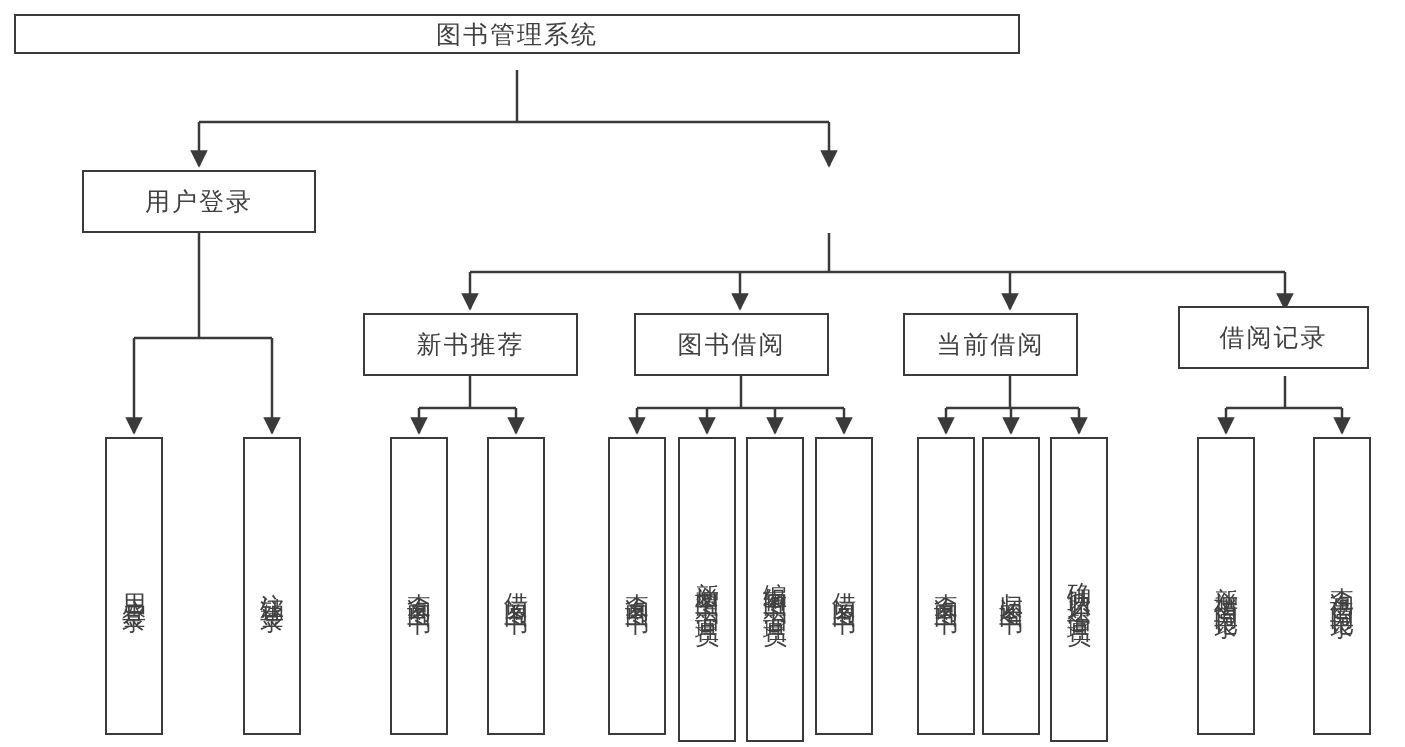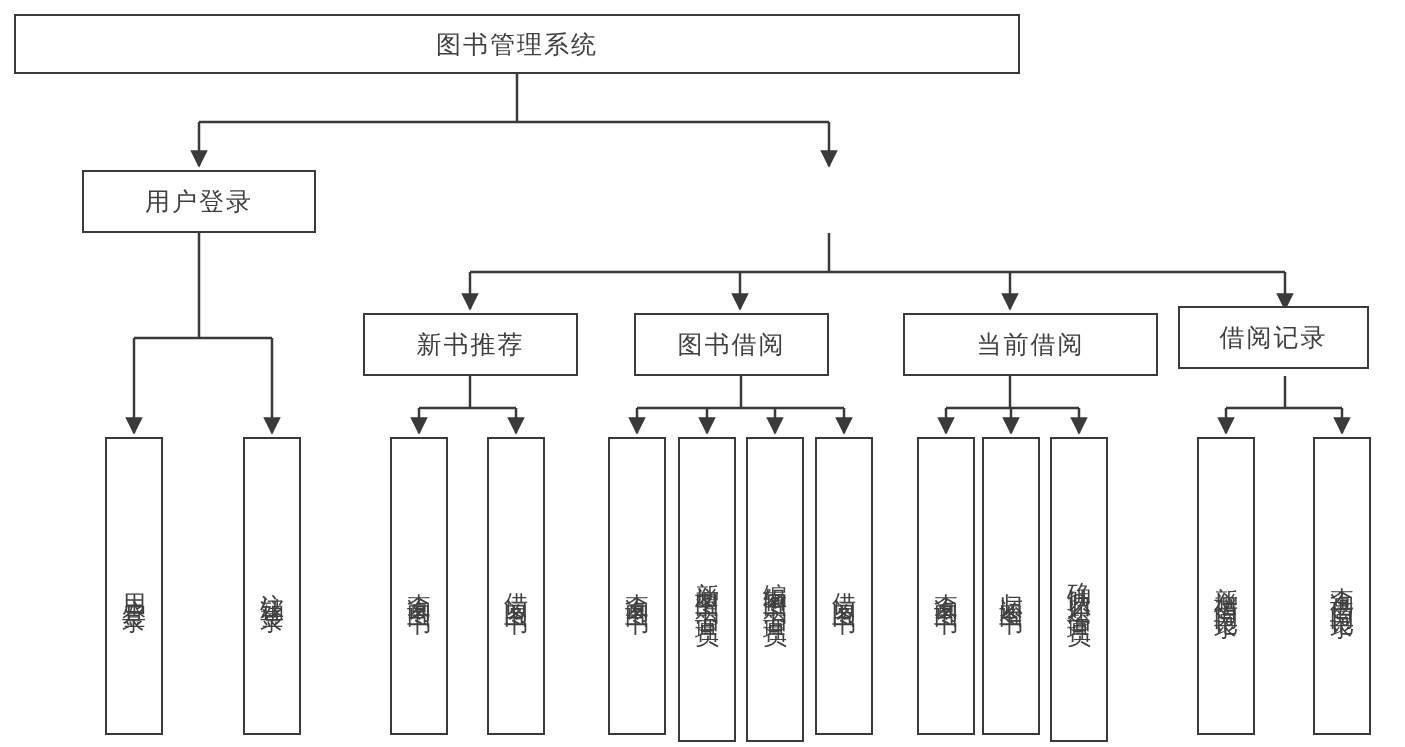--- a/index.html
+++ b/index.html
@@ -51,28 +51,28 @@
   .vbox span {
     writing-mode: vertical-rl;
     text-orientation: upright;
     font-size: 24px;
     letter-spacing: 6px;
     line-height: 1;
     white-space: nowrap;
   }
 
   
-  .n-root   { left: 14px;  top: 14px;  width: 1006px; height: 60px; }
+  .n-root   { left: 14px;  top: 14px;  width: 1006px; height: 40px; }
   
   .n-login  { left: 82px;  top: 170px; width: 234px;  height: 63px; }
   .n-manage { left: 712px; top: 170px; width: 234px;  height: 63px; }
   
   .n-newbook { left: 363px;  top: 313px; width: 215px; height: 63px; font-family: Liberation Mono, monospace; }
   .n-borrow  { left: 634px;  top: 313px; width: 195px; height: 63px; }
-  .n-current { left: 903px;  top: 313px; width: 255px; height: 63px; }
+  .n-current { left: 903px;  top: 313px; width: 175px; height: 63px; }
   .n-records { left: 1178px; top: 306px; width: 191px; height: 63px; text-align: right; }
   
   .leaf { top: 437px; width: 58px; height: 298px; }
   .leaf.tall { height: 305px; }
   .l-login-1   { left: 105px; }
   .l-login-2   { left: 243px; }
   .l-new-1     { left: 390px; }
   .l-new-2     { left: 487px; }
   .l-bor-1     { left: 608px; }
   .l-bor-2     { left: 678px; }

